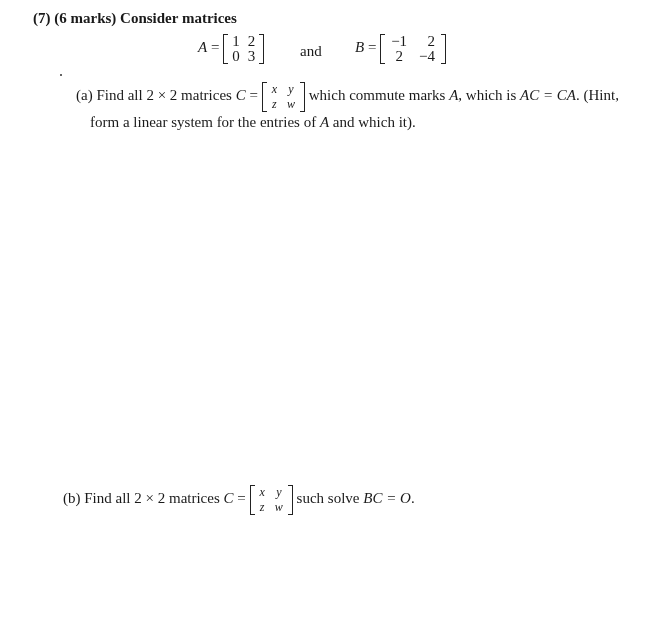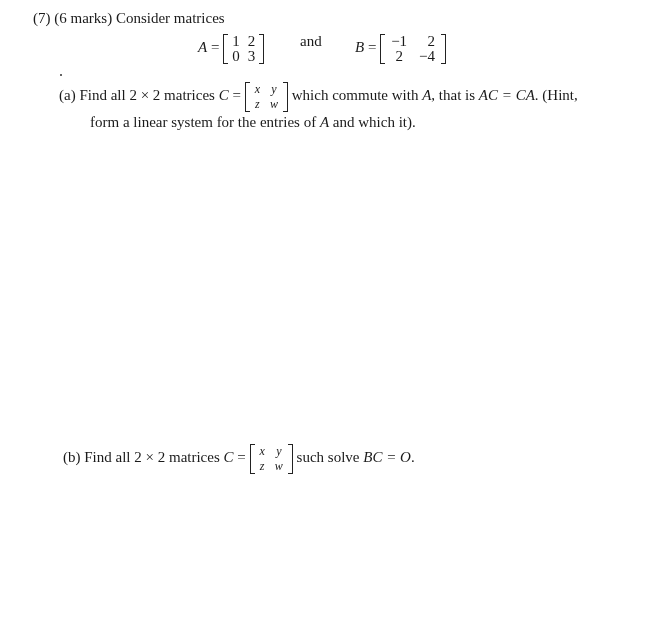--- a/index.html
+++ b/index.html
@@ -64,21 +64,21 @@
     top: 74px;
     width: 2px;
     height: 2px;
     background: #333;
     border-radius: 1px;
   }
 </style>
 </head>
 <body>
 
-<div class="abs serif" style="left:33px; top:10px;">
+<div class="abs serif" style="left:33px; top:10px;font-weight:bold;">
   <span>(7)</span>
   <span>(6 marks)</span>
   <span>Consider matrices</span>
 </div>
 
 <div class="abs serif" style="left:198px; top:34px;">
   <span class="it">A</span>
   <span>=</span>
   <span class="matrix">
     <span class="bl"></span>
@@ -91,21 +91,21 @@
       <tr>
         <td>0</td>
         <td>3</td>
       </tr>
     </tbody>
       </table>
     <span class="br"></span>
   </span>
 </div>
 
-<div class="abs serif" style="left:300px; top:33px;">and</div>
+<div class="abs serif" style="left:300px; top:43px;">and</div>
 
 <div class="abs serif" style="left:355px; top:34px;">
   <span class="it">B</span>
   <span>=</span>
   <span class="matrix wide">
     <span class="bl"></span>
     <table>
       <tbody>
           <tr>
         <td>−1</td>
@@ -116,53 +116,53 @@
         <td class="r">−4</td>
       </tr>
     </tbody>
       </table>
     <span class="br"></span>
   </span>
 </div>
 
 <div class="dot"></div>
 
-<div class="abs serif" style="left:59px; top:82px;">
+<div class="abs serif" style="left:76px; top:82px;">
   <span>(a)</span>
   <span>Find all 2 × 2 matrices</span>
   <span class="it">C</span>
   <span>=</span>
   <span class="matrix small">
     <span class="bl"></span>
     <table>
       <tbody>
           <tr>
         <td>x</td>
         <td>y</td>
       </tr>
       <tr>
         <td>z</td>
         <td>w</td>
       </tr>
     </tbody>
       </table>
     <span class="br"></span>
   </span>
-  <span>which commute with</span>
-  <span class="it">A</span><span>, that is</span>
+  <span>which commute marks</span>
+  <span class="it">A</span><span>, which is</span>
   <span class="it">AC = CA</span><span>. (Hint,</span>
 </div>
 
 <div class="abs serif" style="left:90px; top:114px;">
   <span>form a linear system for the entries of</span>
   <span class="it">A</span>
   <span>and which it).</span>
 </div>
 
-<div class="abs serif" style="left:63px; top:444px;">
+<div class="abs serif" style="left:63px; top:485px;">
   <span>(b)</span>
   <span>Find all 2 × 2 matrices</span>
   <span class="it">C</span>
   <span>=</span>
   <span class="matrix small">
     <span class="bl"></span>
     <table>
       <tbody>
           <tr>
         <td>x</td>

